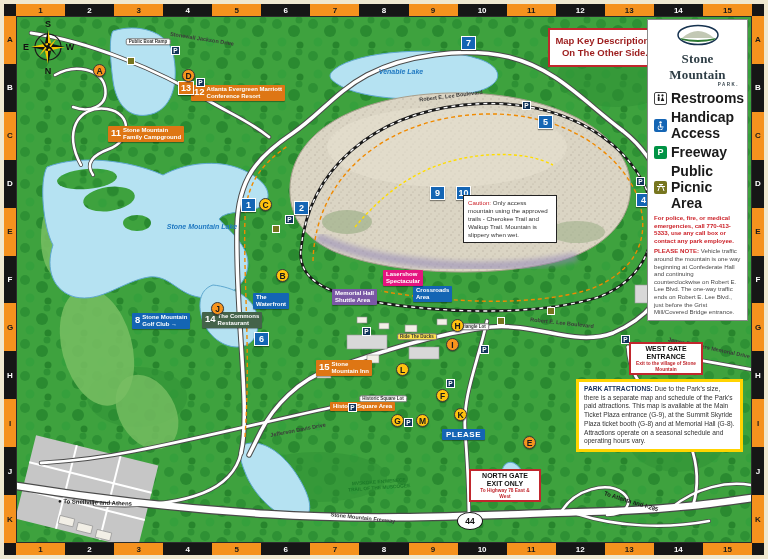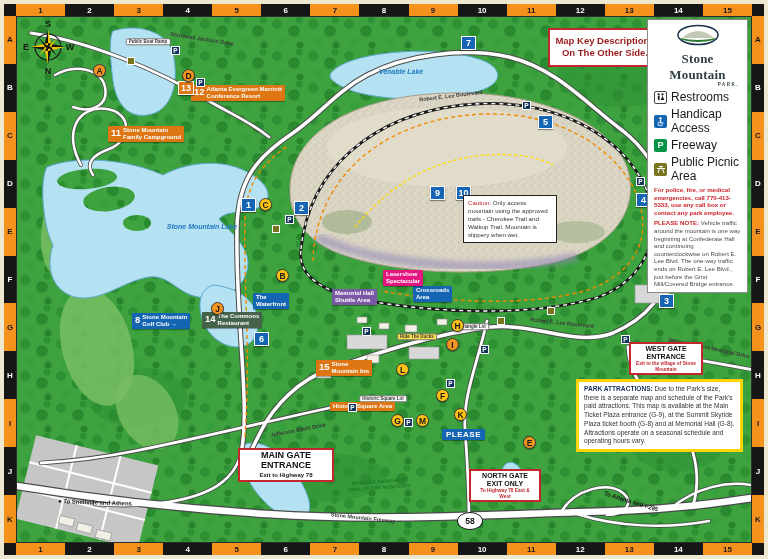--- a/index.html
+++ b/index.html
@@ -54,21 +54,21 @@
   #caution .cl{color:#CC2229;}
   #attractions{left:559px;top:362px;width:167px;border:3px solid #FFD400;padding:3px 5px;font-size:6.6px;line-height:1.32;color:#333;}
   #attractions .al{color:#15315E;font-weight:bold;}
   
   #legend{position:absolute;z-index:5;left:630px;top:2px;width:101px;background:#fff;border:1px solid #8a8a8a;padding:4px 6px;box-sizing:border-box;}
   #logo{text-align:center;}
   #logo .wordmark{font-family:"Liberation Serif",serif;font-size:13px;font-weight:bold;color:#2F3E46;letter-spacing:.2px;margin-top:1px;}
   #logo .park{font-size:4.5px;letter-spacing:1.5px;color:#2F3E46;text-align:right;margin:-1px 2px 2px 0;font-weight:bold;}
   .leg-item{display:flex;align-items:center;gap:4px;margin:3px 0;}
   .leg-ic{width:13px;height:13px;border-radius:2px;display:flex;align-items:center;justify-content:center;flex:0 0 13px;box-sizing:border-box;}
-  .leg-lb{font-size:12px;font-weight:normal;color:#1a1a1a;}
+  .leg-lb{font-size:14px;font-weight:bold;color:#1a1a1a;}
   #emergency{font-size:6.1px;font-weight:bold;color:#CC2229;line-height:1.25;margin-top:3px;}
   #plnote{font-size:6.1px;color:#4a4a4a;line-height:1.25;margin-top:3px;}
   #plnote .nl{color:#CC2229;font-weight:bold;}
   
   #shield{position:absolute;z-index:4;left:440px;top:495px;width:24px;height:16px;background:#fff;border:1.5px solid #111;border-radius:50%;display:flex;align-items:center;justify-content:center;font-size:8.5px;font-weight:bold;color:#111;}
 </style>
 </head>
 <body>
 
 <div id="stage">
@@ -279,21 +279,21 @@
         </g>
         <g font-size="9" font-weight="bold" fill="#111" text-anchor="middle" font-family="Liberation Sans, sans-serif">
           <text x="0" y="-20">S</text>
           <text x="-22" y="3">E</text>
           <text x="22" y="3">W</text>
           <text x="0" y="27">N</text>
         </g>
       </g>
     </svg>
 
-    <div id="shield">58</div>
+    <div id="shield">44</div>
 
     <div id="mapkey" class="infobox">Map Key Descriptions
 On The Other Side.</div>
 
     <div id="caution" class="infobox"><span class="cl">Caution:</span><span> Only access mountain using the approved trails - Cherokee Trail and Walkup Trail. Mountain is slippery when wet.</span></div>
 
     <div id="attractions" class="infobox"><span class="al">PARK ATTRACTIONS:</span><span> Due to the Park's size, there is a separate map and schedule of the Park's paid attractions. This map is available at the Main Ticket Plaza entrance (G-9), at the Summit Skyride Plaza ticket booth (G-8) and at Memorial Hall (G-8). Attractions operate on a seasonal schedule and operating hours vary.</span></div>
 
     <div id="legend">
       <div id="logo">
@@ -400,25 +400,20 @@
       <div class="rlab rl-road" style="left: 346px; top: 501px; transform: translate(-50%, -50%) rotate(6deg);">Stone Mountain Freeway</div>
       <div class="rlab rl-dest" style="left: 78px; top: 486px; transform: translate(-50%, -50%) rotate(2deg);">● To Snellville and Athens</div>
       <div class="rlab rl-dest" style="left: 614px; top: 485px; transform: translate(-50%, -50%) rotate(17deg);">To Atlanta and I-285</div>
       <div class="rlab rl-trail" style="left: 362px; top: 468px; transform: translate(-50%, -50%) rotate(-4deg);">MVSKOKE EN'MENECE<br>TRAIL OF THE MUSCOGEE</div>
       <div class="rlab rl-water" style="left: 384px; top: 55px; transform: translate(-50%, -50%) rotate(0deg);">Venable Lake</div>
       <div class="rlab rl-water" style="left: 185px; top: 210px; transform: translate(-50%, -50%) rotate(0deg);">Stone Mountain Lake</div>
       <div class="rlab rl-pill" style="left: 131px; top: 25px; transform: translate(-50%, -50%) rotate(0deg);">Public Boat Ramp</div>
       <div class="rlab rl-pill" style="left: 456px; top: 310px; transform: translate(-50%, -50%) rotate(0deg);">Triangle Lot</div>
       <div class="rlab rl-pill" style="left: 366px; top: 382px; transform: translate(-50%, -50%) rotate(0deg);">Historic Square Lot</div>
       <div class="rlab rl-pill-yellow" style="left: 400px; top: 320px; transform: translate(-50%, -50%) rotate(0deg);">Ride The Ducks</div>
-      <div class="gate big" style="left: 221px; top: 431px; width: 86px;">
-        <div class="gt">MAIN GATE
-ENTRANCE</div>
-        <div class="gs">Exit to Highway 78</div>
-      </div>
       <div class="gate" style="left: 452px; top: 452px; width: 62px;">
         <div class="gt">NORTH GATE
 EXIT ONLY</div>
         <div class="gs">To Highway 78 East &amp; West</div>
       </div>
       <div class="gate" style="left: 612px; top: 325px; width: 64px;">
         <div class="gt">WEST GATE
 ENTRANCE</div>
         <div class="gs">Exit to the village of Stone Mountain</div>
       </div>

